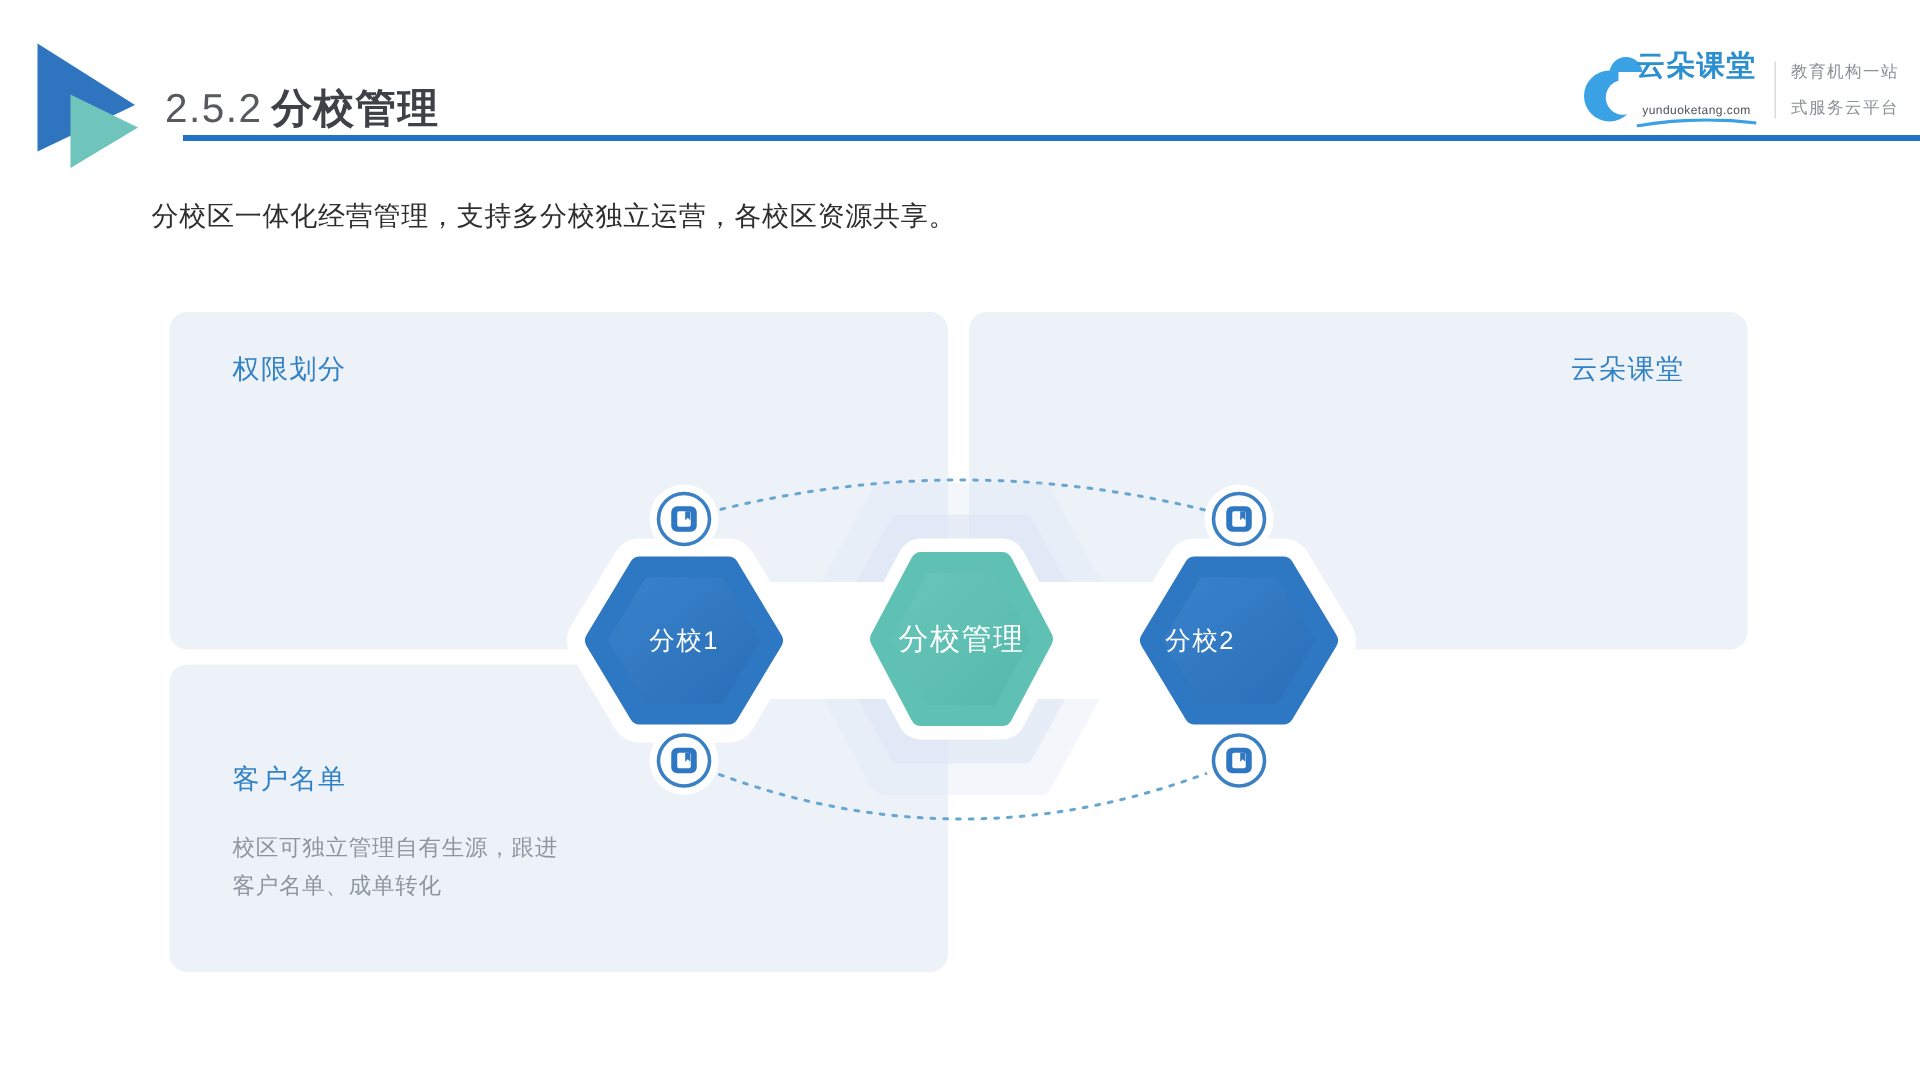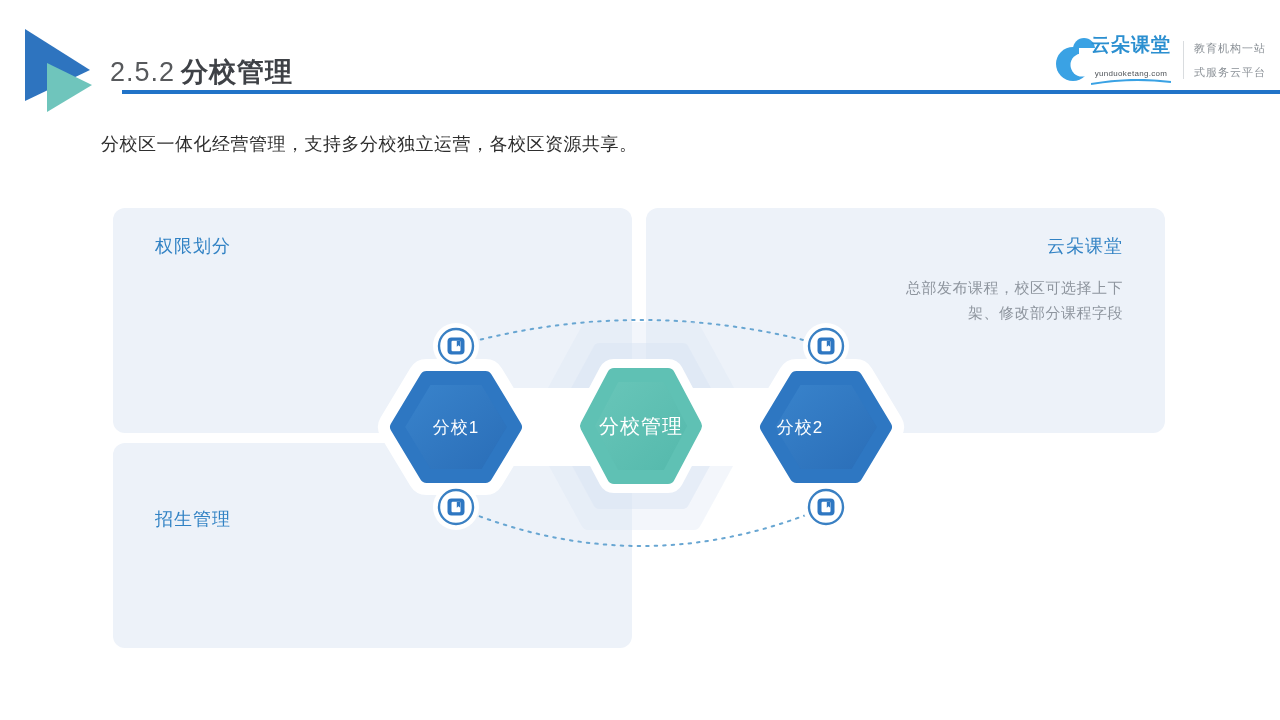--- a/index.html
+++ b/index.html
@@ -73,25 +73,25 @@
 </div>
 
 <div class="intro">分校区一体化经营管理，支持多分校独立运营，各校区资源共享。</div>
 
 <div class="cards">
   <div class="card top left">
     <div class="card-title">权限划分</div>
   </div>
   <div class="card top right">
     <div class="card-title">云朵课堂</div>
-    <div class="card-body">总部发布课程，校区可选择上下
-架、修改部分课程字段</div>
   </div>
   <div class="card bottom left">
-    <div class="card-title">招生管理</div>
+    <div class="card-title">客户名单</div>
+    <div class="card-body">校区可独立管理自有生源，跟进
+客户名单、成单转化</div>
   </div>
 </div>
 
 <svg class="diagram-svg" viewBox="0 0 1280 720">
   <defs>
     <linearGradient id="blueGrad" x1="0" y1="0" x2="1" y2="1">
       <stop offset="0" stop-color="#3a85cd"></stop>
       <stop offset="1" stop-color="#296cb6"></stop>
     </linearGradient>
     <linearGradient id="tealGrad" x1="0" y1="0" x2="1" y2="1">

